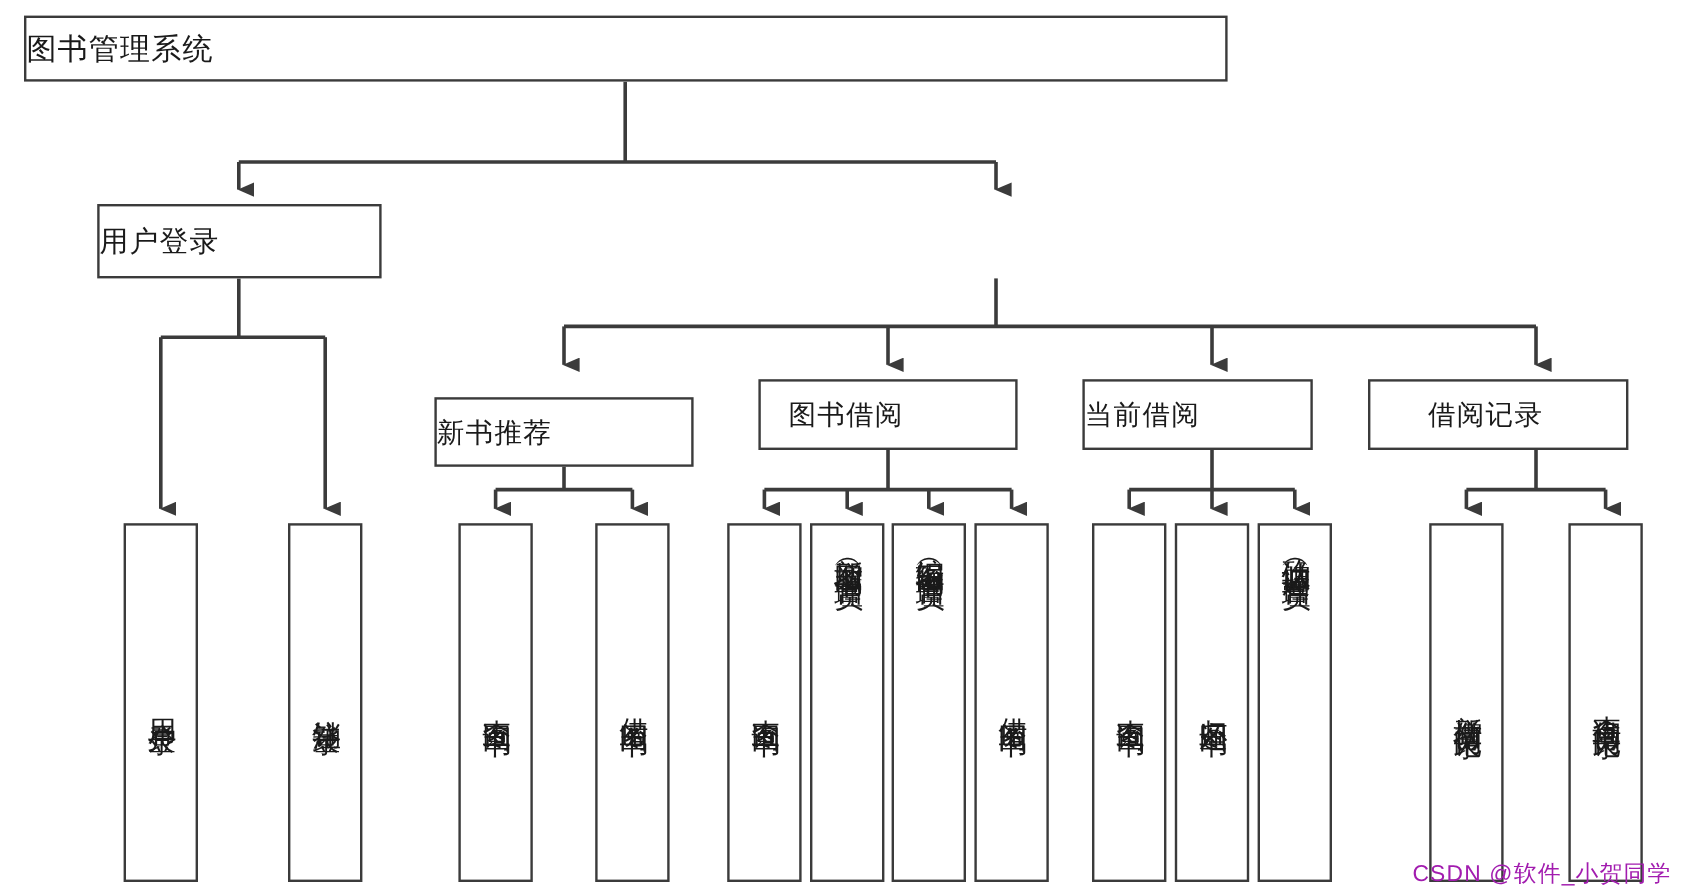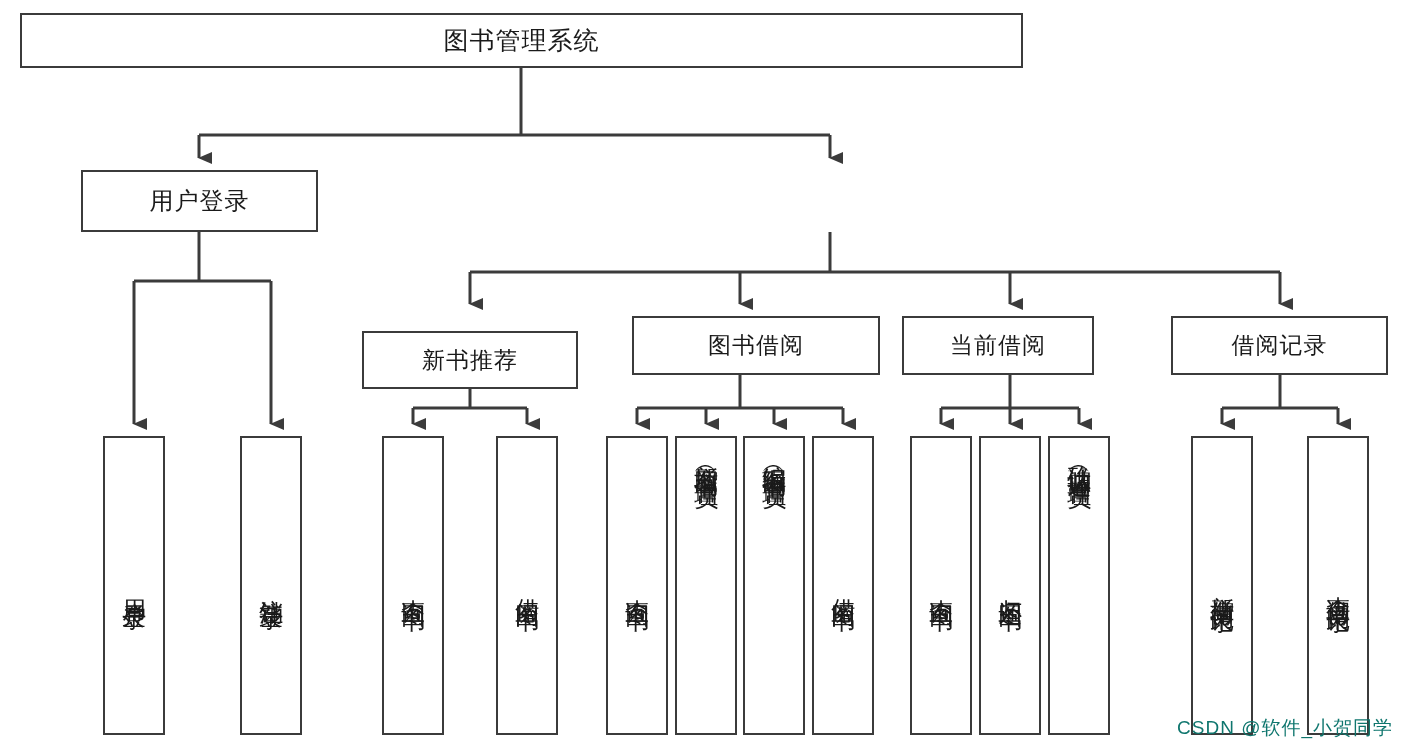--- a/index.html
+++ b/index.html
@@ -11,21 +11,21 @@
     position:relative;
   }
   #canvas{position:absolute;left:0;top:0;width:1405px;height:747px;}
   .node{
     position:absolute;
     box-sizing:border-box;
     background:#ffffff;
     border:2.5px solid #3b3b3b;
     display:flex;
     align-items:center;
-    justify-content:center;
+    justify-content:flex-start;
     color:#1a1a1a;
     letter-spacing:1px;
   }
   .node.root{font-size:25px;}
   .node.lvl2{font-size:24px;}
   .node.lvl3{font-size:23px;}
   .node.leaf{
     align-items:flex-start;
     justify-content:center;
     padding-top:8px;
@@ -41,21 +41,21 @@
   }
   .leaf.center-v{align-items:center;padding-top:0;}
   svg#edges{position:absolute;left:0;top:0;width:1405px;height:747px;pointer-events:none;}
   .edge{stroke:#3b3b3b;stroke-width:3;fill:none;}
   .arrowhead{fill:#3b3b3b;}
   #watermark{
     position:absolute;
     right:12px;
     bottom:6px;
     font-size:19px;
-    color:#0f766e;
+    color:#a21caf;
     letter-spacing:1px;
     white-space:nowrap;
   }
 </style>
 </head>
 <body>
 
 <div id="canvas">
 
   <svg id="edges" viewBox="0 0 1405 747">
@@ -113,27 +113,27 @@
     <span>图书管理系统</span>
   </div>
 
   <div class="node lvl2" style="left:81px;top:170px;width:237px;height:62px;">
     <span>用户登录</span>
   </div>
 
   <div class="node lvl3" style="left:362px;top:331px;width:216px;height:58px;">
     <span>新书推荐</span>
   </div>
-  <div class="node lvl3" style="left:632px;top:316px;width:248px;height:59px;">
+  <div class="node lvl3" style="left:632px;top:316px;width:216px;height:59px;padding-left:23px;">
     <span>图书借阅</span>
   </div>
   <div class="node lvl3" style="left:902px;top:316px;width:192px;height:59px;">
     <span>当前借阅</span>
   </div>
-  <div class="node lvl3" style="left:1171px;top:316px;width:217px;height:59px;">
+  <div class="node lvl3" style="left:1140px;top:316px;width:217px;height:59px;padding-left:48px;">
     <span>借阅记录</span>
   </div>
 
   <div class="node leaf center-v" style="left:103px;top:436px;width:62px;height:299px;">
     <span class="vtext">用户登录</span>
   </div>
   <div class="node leaf center-v" style="left:240px;top:436px;width:62px;height:299px;">
     <span class="vtext">注销登录</span>
   </div>
 

